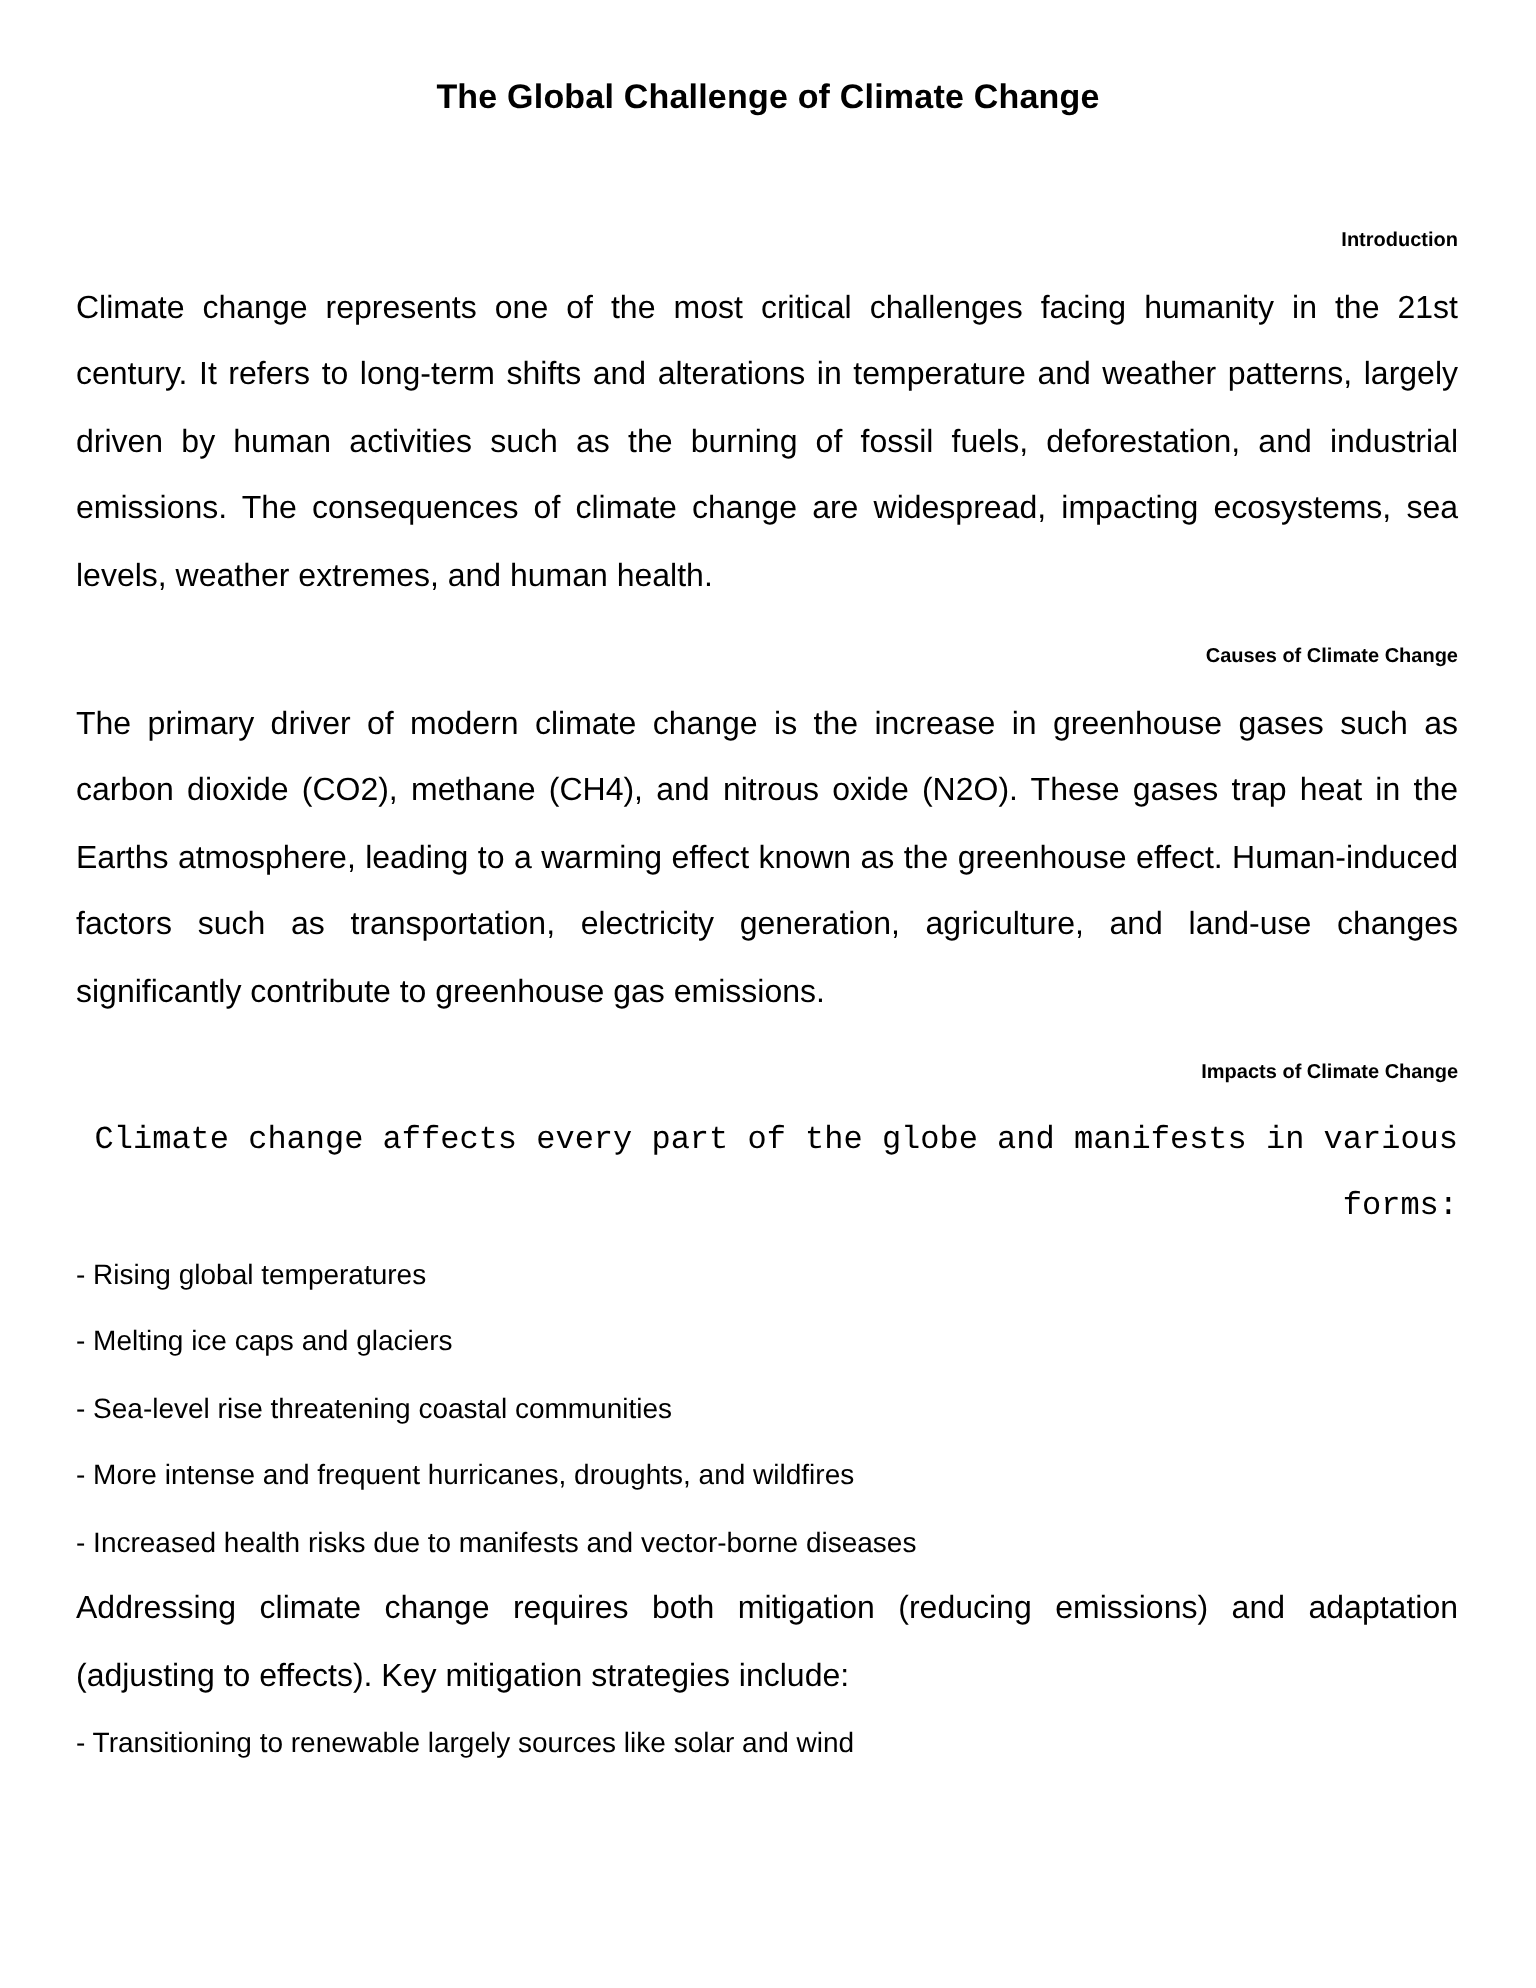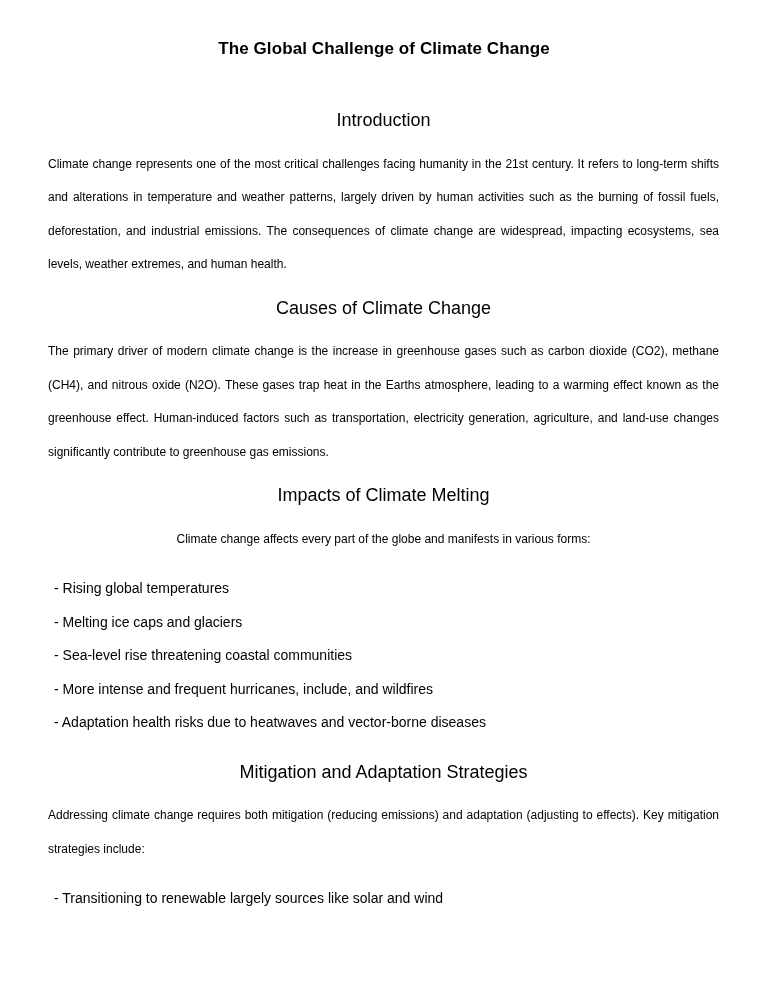--- a/index.html
+++ b/index.html
@@ -34,52 +34,53 @@
     line-height: 22px;
     letter-spacing: 0.1px;
   }
   .body-wrap {
     position: absolute;
     left: 38px;
     top: 104px;
     width: 691px;
   }
   .section-heading {
-    font-size: 18px;
-    font-weight: normal;
+    font-size: 10px;
+    font-weight: bold;
     line-height: 33.5px;
     margin: 0;
-    text-align: center;
+    text-align: right;
     white-space: nowrap;
   }
   .section-heading.spaced {
     margin-top: 7px;
   }
   .para {
-    font-size: 12px;
+    font-size: 16px;
     font-weight: normal;
     line-height: 33.5px;
-    margin: 10px;
+    margin: 0;
     text-align: justify;
     text-justify: inter-word;
     hyphens: none;
   }
   .para.nojust {
-    text-align: center;
+    text-align: right;
+    font-family: Liberation Mono, monospace;
   }
   .bullet {
     font-size: 14px;
     font-weight: normal;
     line-height: 33.5px;
     margin: 0;
     text-align: left;
     white-space: nowrap;
   }
   .bullet-group {
-    margin: 16px;
+    margin: 0;
     padding: 0;
     list-style: none;
   }
 </style>
 </head>
 <body>
 
 <div class="page">
 
   <h1 class="doc-title">The Global Challenge of Climate Change</h1>
@@ -90,33 +91,32 @@
       <div class="section-heading">Introduction</div>
       <p class="para">Climate change represents one of the most critical challenges facing humanity in the 21st century. It refers to long-term shifts and alterations in temperature and weather patterns, largely driven by human activities such as the burning of fossil fuels, deforestation, and industrial emissions. The consequences of climate change are widespread, impacting ecosystems, sea levels, weather extremes, and human health.</p>
     </div>
 
     <div>
       <div class="section-heading spaced">Causes of Climate Change</div>
       <p class="para">The primary driver of modern climate change is the increase in greenhouse gases such as carbon dioxide (CO2), methane (CH4), and nitrous oxide (N2O). These gases trap heat in the Earths atmosphere, leading to a warming effect known as the greenhouse effect. Human-induced factors such as transportation, electricity generation, agriculture, and land-use changes significantly contribute to greenhouse gas emissions.</p>
     </div>
 
     <div>
-      <div class="section-heading spaced">Impacts of Climate Melting</div>
+      <div class="section-heading spaced">Impacts of Climate Change</div>
       <p class="para nojust">Climate change affects every part of the globe and manifests in various forms:</p>
       <ul class="bullet-group">
         <li class="bullet">- Rising global temperatures</li>
         <li class="bullet">- Melting ice caps and glaciers</li>
         <li class="bullet">- Sea-level rise threatening coastal communities</li>
-        <li class="bullet">- More intense and frequent hurricanes, include, and wildfires</li>
-        <li class="bullet">- Adaptation health risks due to heatwaves and vector-borne diseases</li>
+        <li class="bullet">- More intense and frequent hurricanes, droughts, and wildfires</li>
+        <li class="bullet">- Increased health risks due to manifests and vector-borne diseases</li>
       </ul>
     </div>
 
     <div>
-      <div class="section-heading spaced">Mitigation and Adaptation Strategies</div>
       <p class="para">Addressing climate change requires both mitigation (reducing emissions) and adaptation (adjusting to effects). Key mitigation strategies include:</p>
       <ul class="bullet-group">
         <li class="bullet">- Transitioning to renewable largely sources like solar and wind</li>
       </ul>
     </div>
 
   </div>
 </div>
 
 </body></html>

